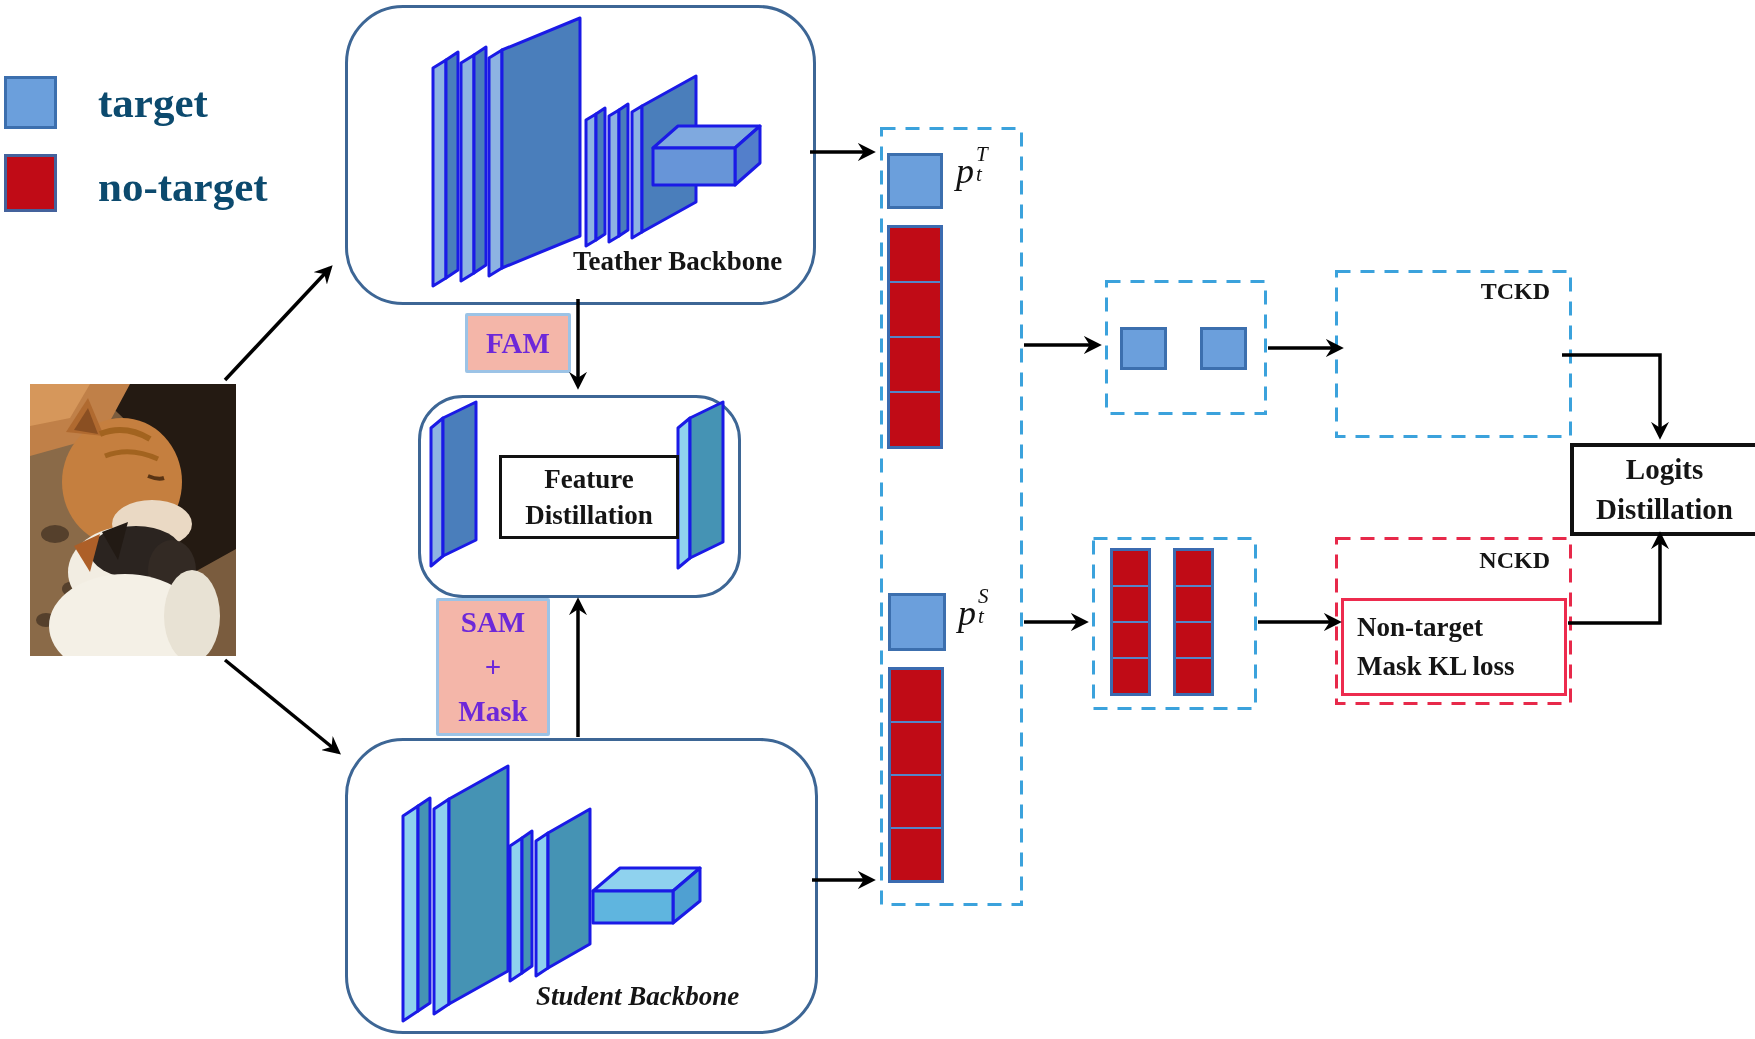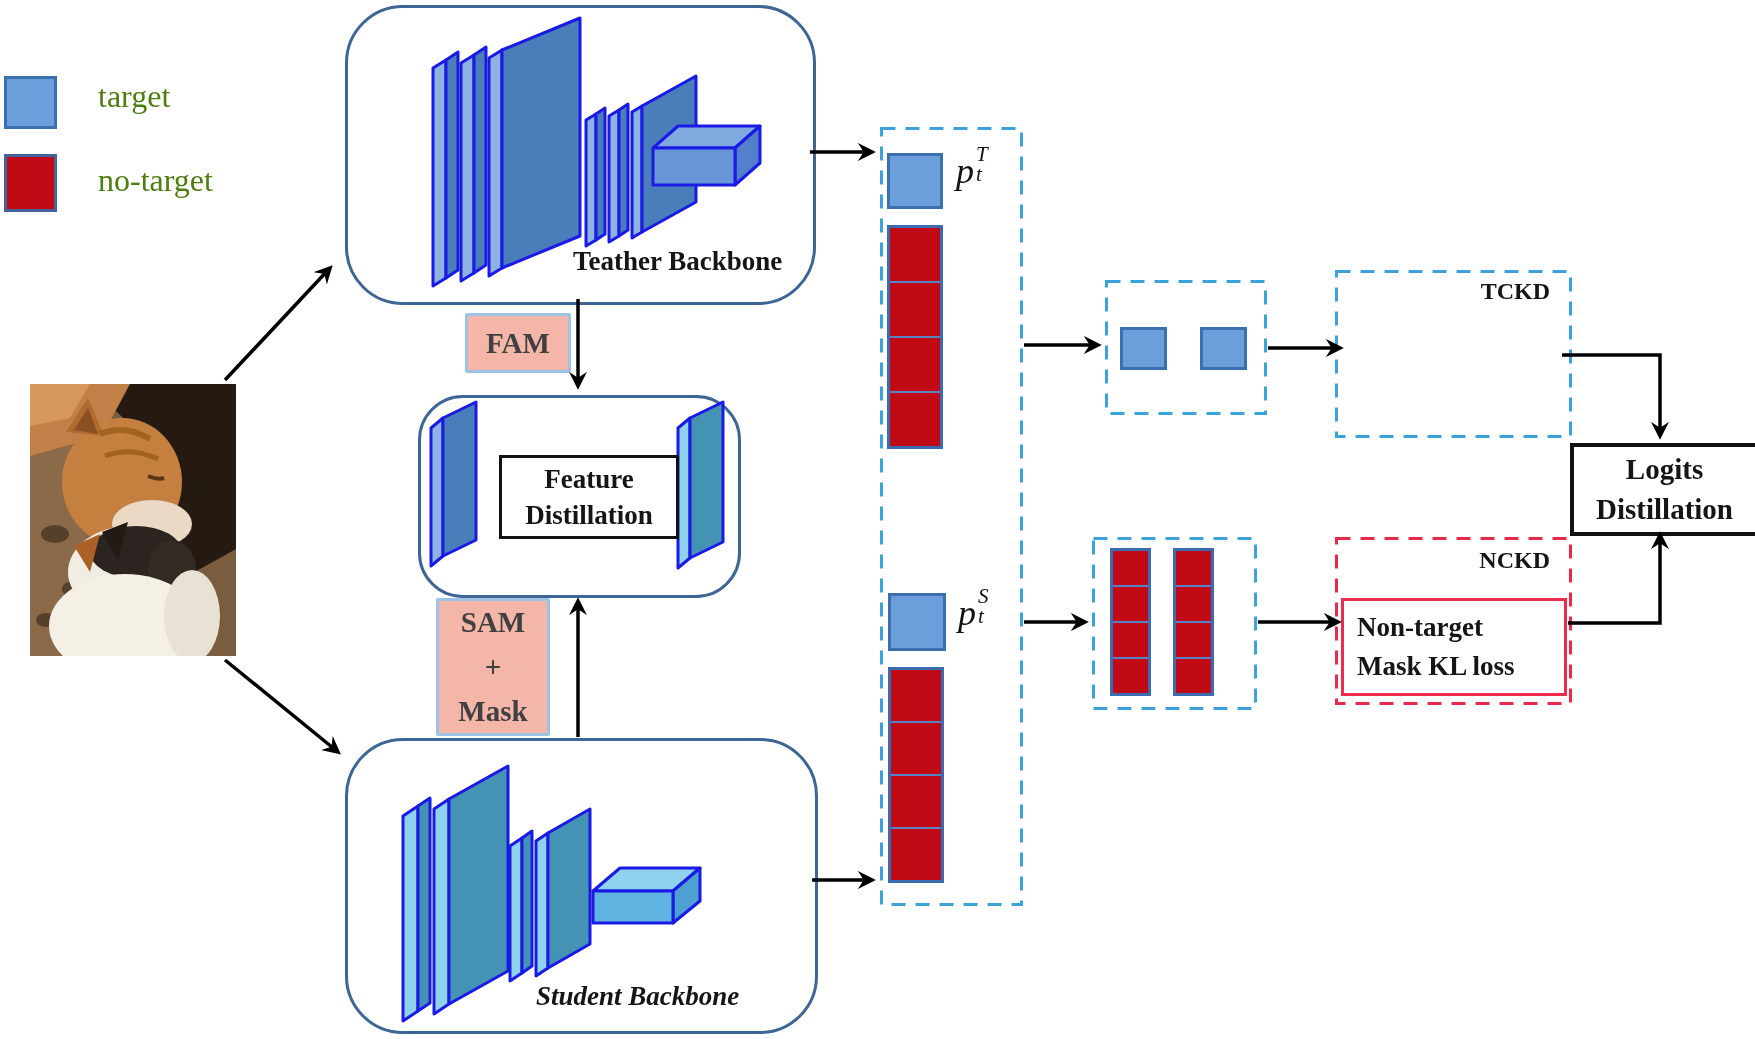--- a/index.html
+++ b/index.html
@@ -3,24 +3,24 @@
 <meta charset="utf-8">
 <style>
   html,body{margin:0;padding:0;background:#fff;}
   #stage{position:relative;width:1755px;height:1039px;background:#fff;overflow:hidden;
          font-family:"Liberation Serif","DejaVu Serif",serif;}
   .abs{position:absolute;}
   .fillsvg{position:absolute;left:0;top:0;width:100%;height:100%;}
   .roundbox{position:absolute;border:3px solid #3D6695;border-radius:58px;background:#fff;}
   .pinkbox{position:absolute;background:#F4B6A9;border:3px solid #9CC3E6;border-radius:2px;
            display:flex;align-items:center;justify-content:center;flex-direction:column;
-           font-weight:bold;font-size:29px;color:#404040;}
+           font-weight:bold;font-size:29px;color:#6d28d9;}
   .boxlabel{position:absolute;font-weight:bold;font-size:27px;color:#151515;white-space:nowrap;}
   .legend-swatch{position:absolute;box-sizing:border-box;}
-  .legend-label{position:absolute;font-weight:normal;font-size:32px;color:#4d7c0f;}
+  .legend-label{position:absolute;font-weight:bold;font-size:43px;color:#0c4a6e;}
   .bluesq{position:absolute;background:#6B9FDC;border:3px solid #3C6FAE;box-sizing:border-box;}
   .redcol{position:absolute;border:3px solid #3B6BB0;box-sizing:border-box;background:#C00B16;}
   .redcell{background:#C00B16;border-bottom:2px solid #5585C8;}
   .redcell:last-child{border-bottom:none;}
   .plabel{position:absolute;font-style:italic;color:#111;display:flex;align-items:flex-start;}
   .pbase{font-size:36px;line-height:1;}
   .pstack{display:inline-flex;flex-direction:column;font-size:21px;line-height:0.95;
           margin-left:2px;margin-top:-8px;}
   .innerloss{position:absolute;background:#fff;box-sizing:border-box;
              font-weight:bold;font-size:27px;color:#151515;line-height:1.45;

